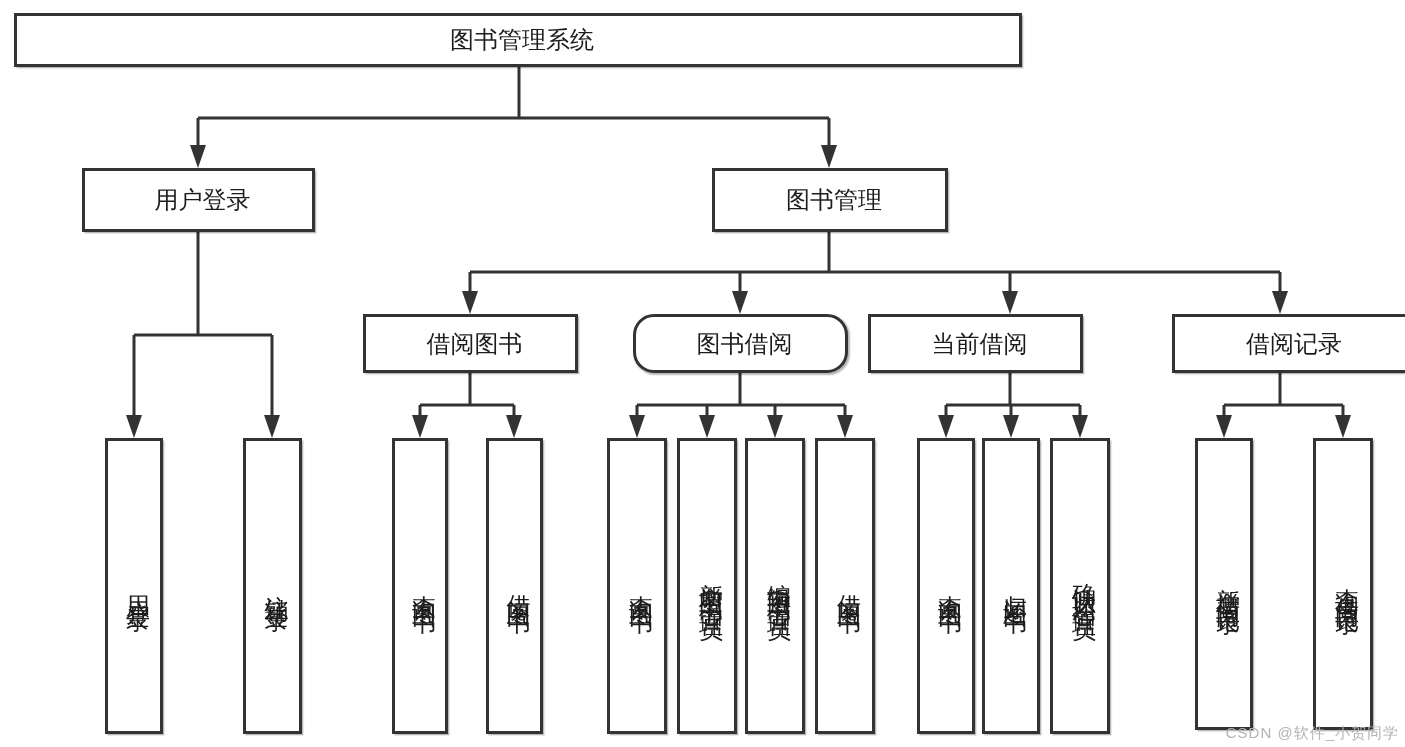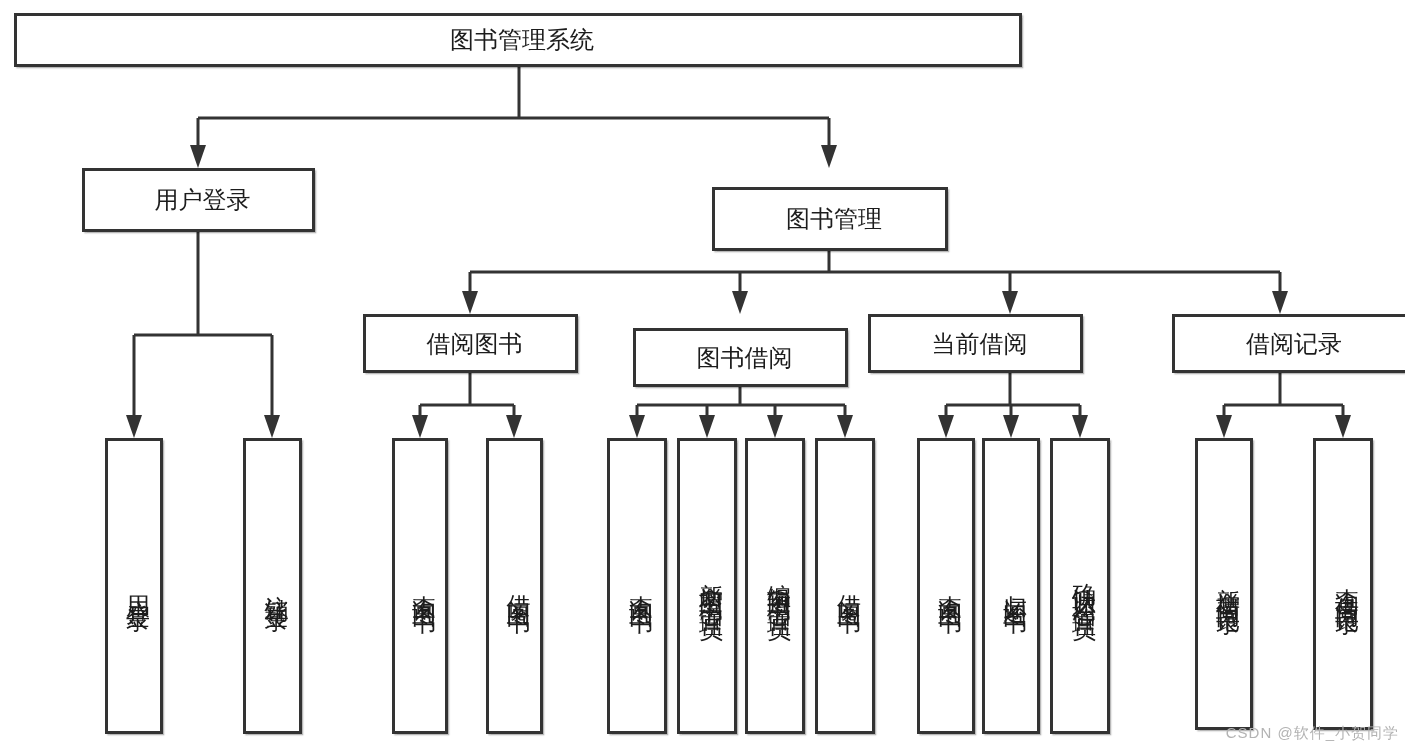--- a/index.html
+++ b/index.html
@@ -82,24 +82,24 @@
       <polygon points="1003,415 1019,415 1011,438"></polygon>
       <polygon points="1072,415 1088,415 1080,438"></polygon>
       <polygon points="1216,415 1232,415 1224,438"></polygon>
       <polygon points="1335,415 1351,415 1343,438"></polygon>
     </g>
   </svg>
 
   <div class="box" style="left:14px;top:13px;width:1008px;height:54px;">图书管理系统</div>
 
   <div class="box" style="left:82px;top:168px;width:233px;height:64px;">用户登录</div>
-  <div class="box" style="left:712px;top:168px;width:236px;height:64px;margin-top:19px;">图书管理</div>
+  <div class="box" style="left:712px;top:168px;width:236px;height:64px;">图书管理</div>
 
   <div class="box" style="left:363px;top:314px;width:215px;height:59px;">借阅图书</div>
-  <div class="box" style="left:633px;top:328px;width:215px;height:59px;">图书借阅</div>
+  <div class="box" style="left:633px;top:314px;width:215px;height:59px;border-radius:21px;">图书借阅</div>
   <div class="box" style="left:868px;top:314px;width:215px;height:59px;">当前借阅</div>
   <div class="box" style="left:1172px;top:314px;width:236px;height:59px;">借阅记录</div>
 
   <div class="box vbox" style="left:105px;top:438px;width:58px;height:296px;">用户登录</div>
   <div class="box vbox" style="left:243px;top:438px;width:59px;height:296px;">注销登录</div>
 
   <div class="box vbox" style="left:392px;top:438px;width:56px;height:296px;">查询图书</div>
   <div class="box vbox" style="left:486px;top:438px;width:57px;height:296px;">借阅图书</div>
 
   <div class="box vbox" style="left:607px;top:438px;width:60px;height:296px;">查询图书</div>

